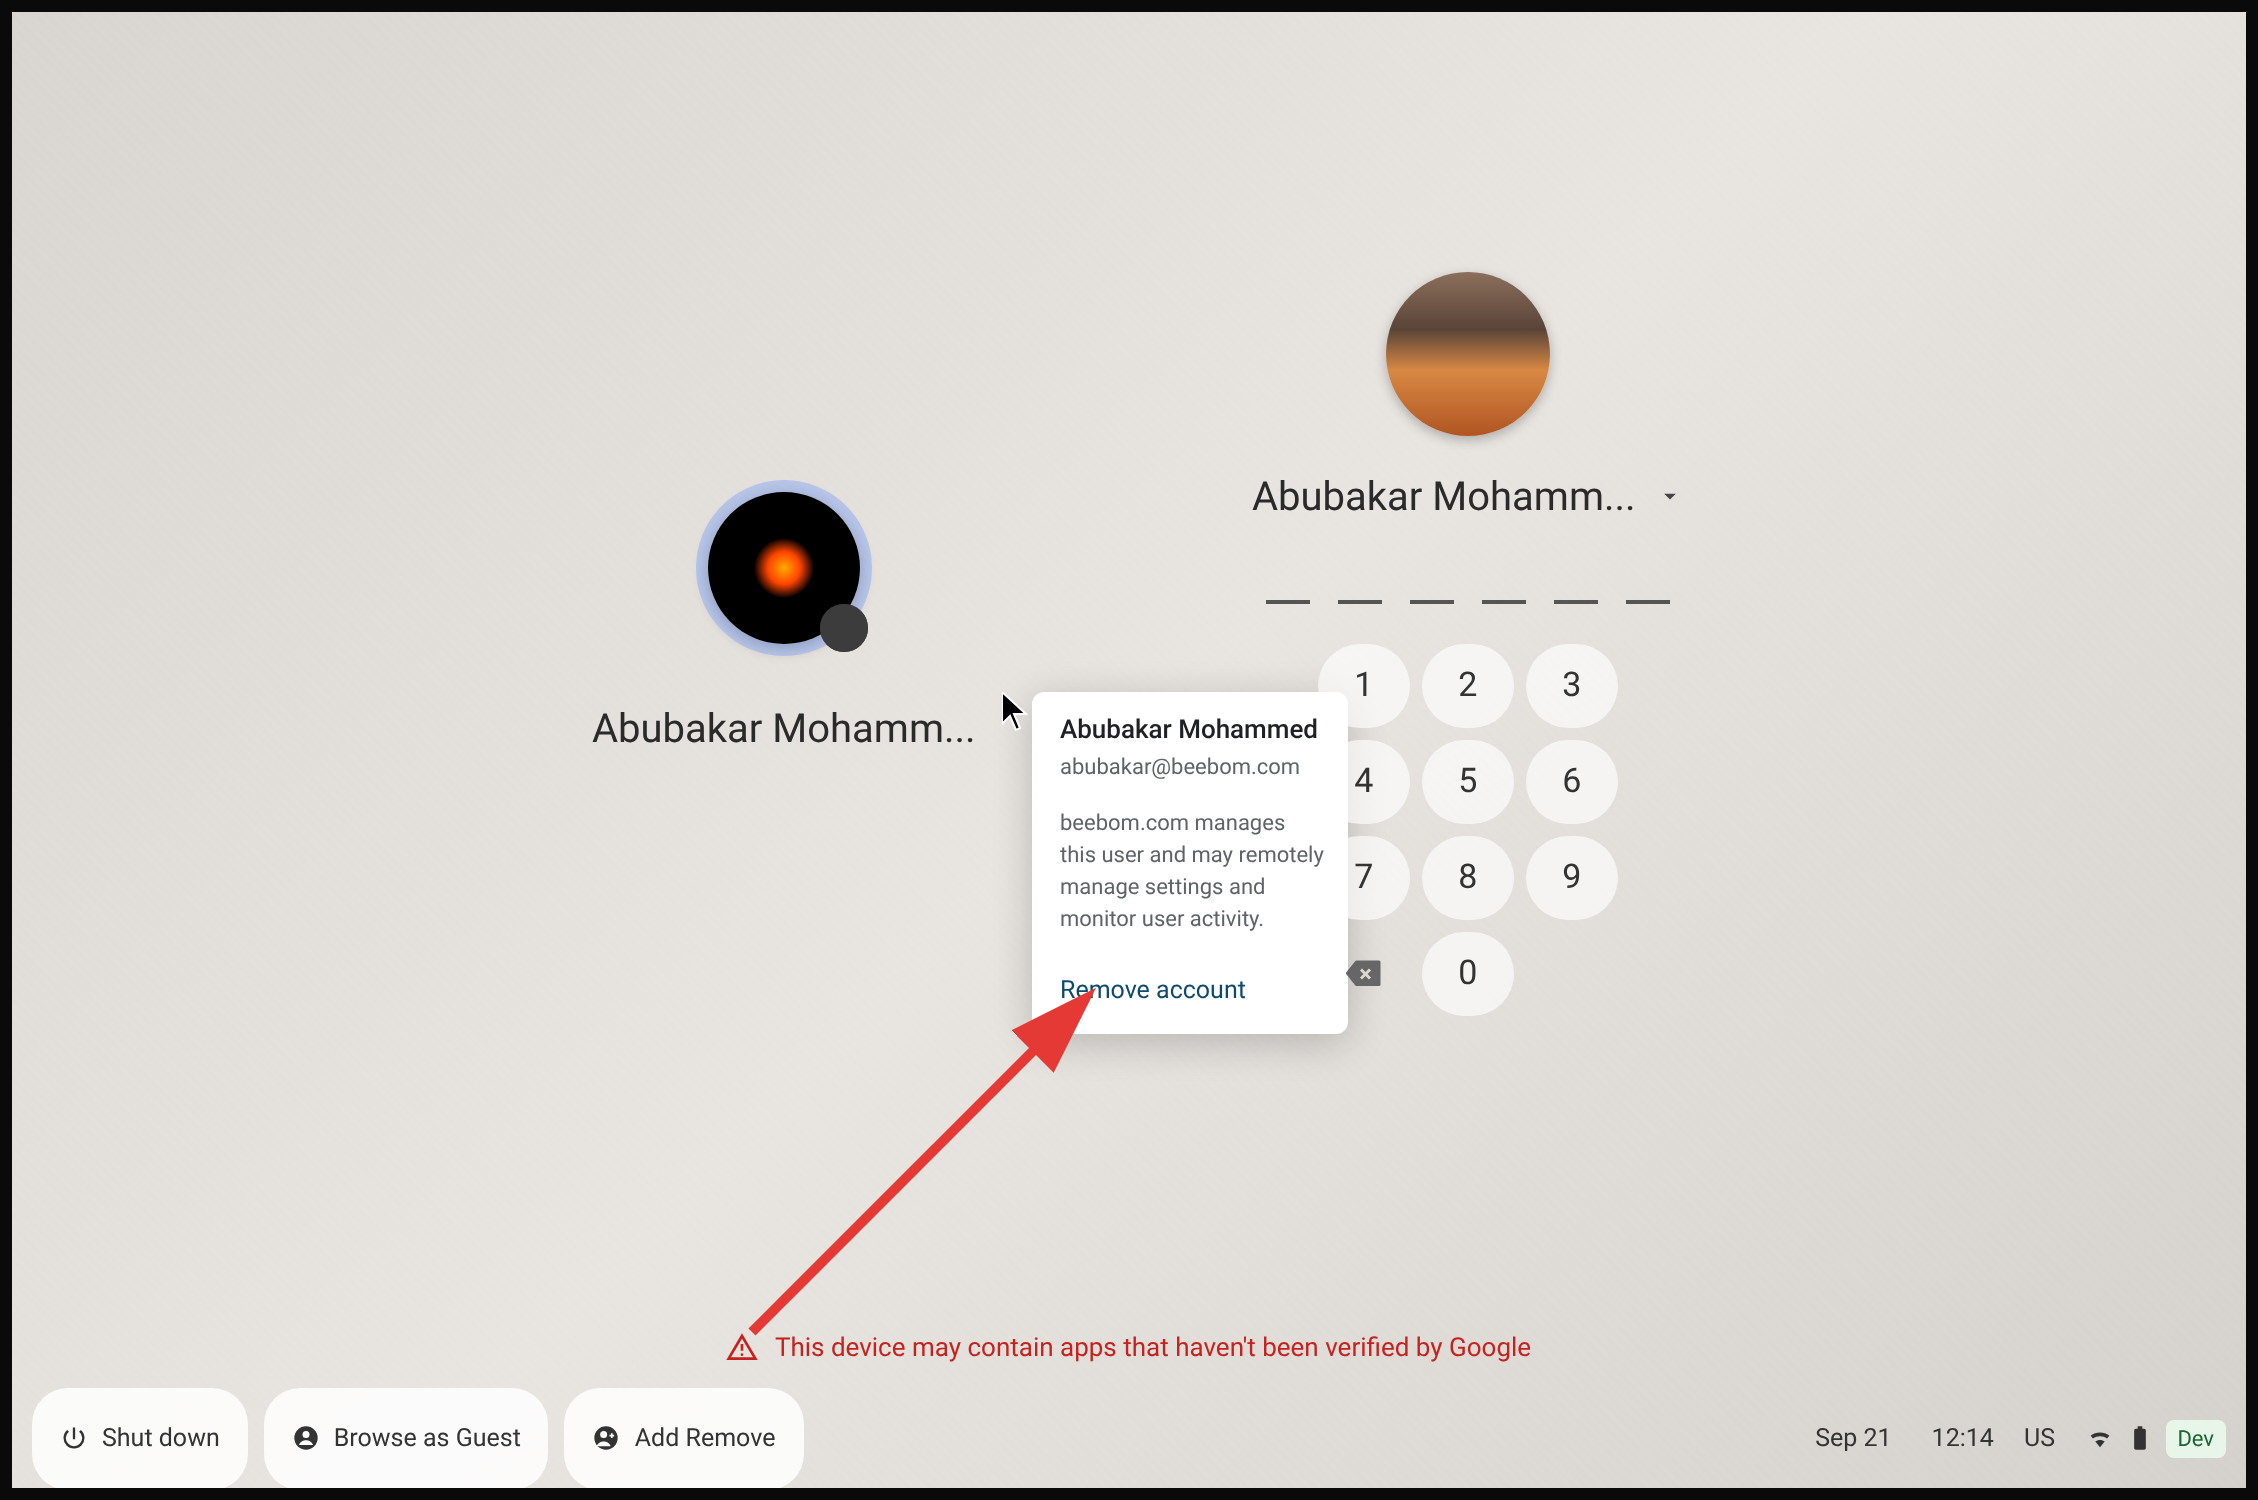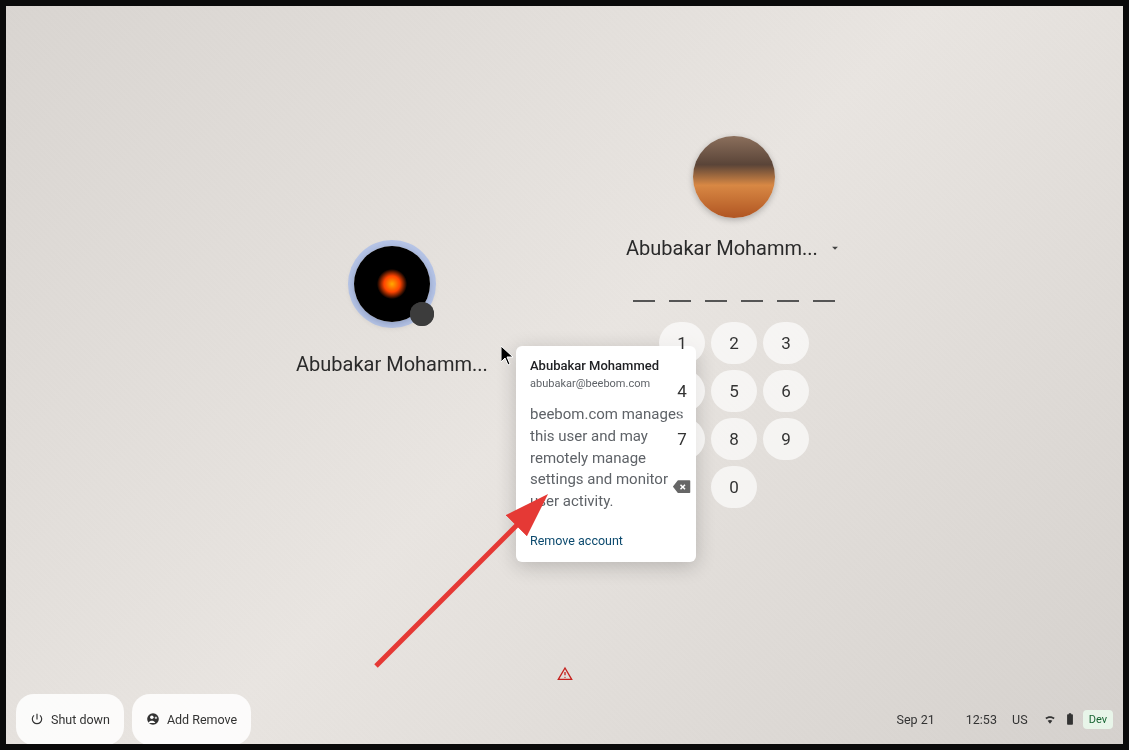--- a/index.html
+++ b/index.html
@@ -180,42 +180,42 @@
       font-size: 13px;
       color: #333;
       cursor: pointer;
     }
 
     
     .account-popover {
       position: absolute;
       left: 510px;
       top: 340px;
-      width: 180px;
+      width: 158px;
       background: #ffffff;
       border-radius: 6px;
       box-shadow: 0 4px 20px rgba(0,0,0,0.2);
       padding: 12px 12px 12px 14px;
     }
 
     .popover-name {
       font-size: 13px;
       font-weight: 500;
       color: #202124;
       margin-bottom: 4px;
     }
 
     .popover-email {
       font-size: 11px;
       color: #5f6368;
       margin-bottom: 14px;
     }
 
     .popover-management {
-      font-size: 15px;
+      font-size: 11px;
       color: #5f6368;
       line-height: 1.45;
       margin-bottom: 18px;
     }
 
     .popover-remove {
       font-size: 12.5px;
       color: #0c4a6e;
       cursor: pointer;
       padding: 2px 0;
@@ -284,21 +284,21 @@
       border-radius: 18px;
       font-size: 12.5px;
       color: #333;
       cursor: pointer;
     }
 
     .status-tray {
       margin-left: auto;
       display: flex;
       align-items: center;
-      gap: 31px;
+      gap: 20px;
       font-size: 12.5px;
       color: #333;
     }
 
     .tray-item {
       display: flex;
       align-items: center;
       gap: 6px;
     }
 
@@ -397,45 +397,54 @@
   </defs>
   <line x1="10" y1="180" x2="175" y2="15" stroke="#e53935" stroke-width="5" marker-end="url(#arrowhead)"></line>
 </svg>
 
 <div class="warning-bar">
   <svg class="warning-icon" viewBox="0 0 24 24">
     <path fill="none" stroke="#c5221f" stroke-width="2" d="M12 3 L22 20 L2 20 Z"></path>
     <line x1="12" y1="9" x2="12" y2="14" stroke="#c5221f" stroke-width="2"></line>
     <circle cx="12" cy="17" r="1" fill="#c5221f"></circle>
   </svg>
+  <span>This device may contain apps that haven't been verified by Google</span>
 </div>
 
 <div class="bottom-bar">
   <button class="pill-btn">
     <svg class="icon-svg icon-small" viewBox="0 0 24 24">
       <path fill="#333" d="M13 3h-2v10h2V3zm4.83 2.17-1.42 1.42A7 7 0 1 1 7.59 6.59L6.17 5.17a9 9 0 1 0 11.66 0z"></path>
     </svg>
     <span>Shut down</span>
   </button>
 
+  <button class="pill-btn">
+    <svg class="icon-svg icon-small" viewBox="0 0 24 24">
+      <circle cx="12" cy="12" r="10" fill="#333"></circle>
+      <circle cx="12" cy="9" r="3" fill="#fff"></circle>
+      <path d="M6 18c1-3 4-4 6-4s5 1 6 4" fill="#fff"></path>
+    </svg>
+    <span>Browse as Guest</span>
+  </button>
 
   <button class="pill-btn">
     <svg class="icon-svg icon-small" viewBox="0 0 24 24">
       <circle cx="12" cy="12" r="10" fill="#333"></circle>
       <circle cx="10" cy="9" r="3" fill="#fff"></circle>
       <path d="M4 19c1-3 4-4 6-4s5 1 6 4" fill="#fff"></path>
       <path d="M17 8v4M15 10h4" stroke="#fff" stroke-width="1.5"></path>
     </svg>
     <span>Add Remove</span>
   </button>
 
   <div class="status-tray">
     <span class="tray-item">Sep 21</span>
     <span class="tray-item">
-      <span>12:53</span>&nbsp;
+      <span>12:14</span>&nbsp;
       <span>US</span>
       &nbsp;
       <svg class="icon-svg icon-small" viewBox="0 0 24 24">
         <path fill="#333" d="M12 20l4-5c-2.2-1.8-5.8-1.8-8 0l4 5zm8-10c-4.4-3.6-11.6-3.6-16 0l2 2.5c3.3-2.7 8.7-2.7 12 0L20 10z"></path>
       </svg>
       <svg class="icon-svg icon-small" viewBox="0 0 24 24">
         <path fill="#333" d="M15.67 4H14V2h-4v2H8.33A1.33 1.33 0 0 0 7 5.33v15.34A1.33 1.33 0 0 0 8.33 22h7.34A1.33 1.33 0 0 0 17 20.67V5.33A1.33 1.33 0 0 0 15.67 4z"></path>
       </svg>
       <span class="dev-badge">Dev</span>
     </span>

